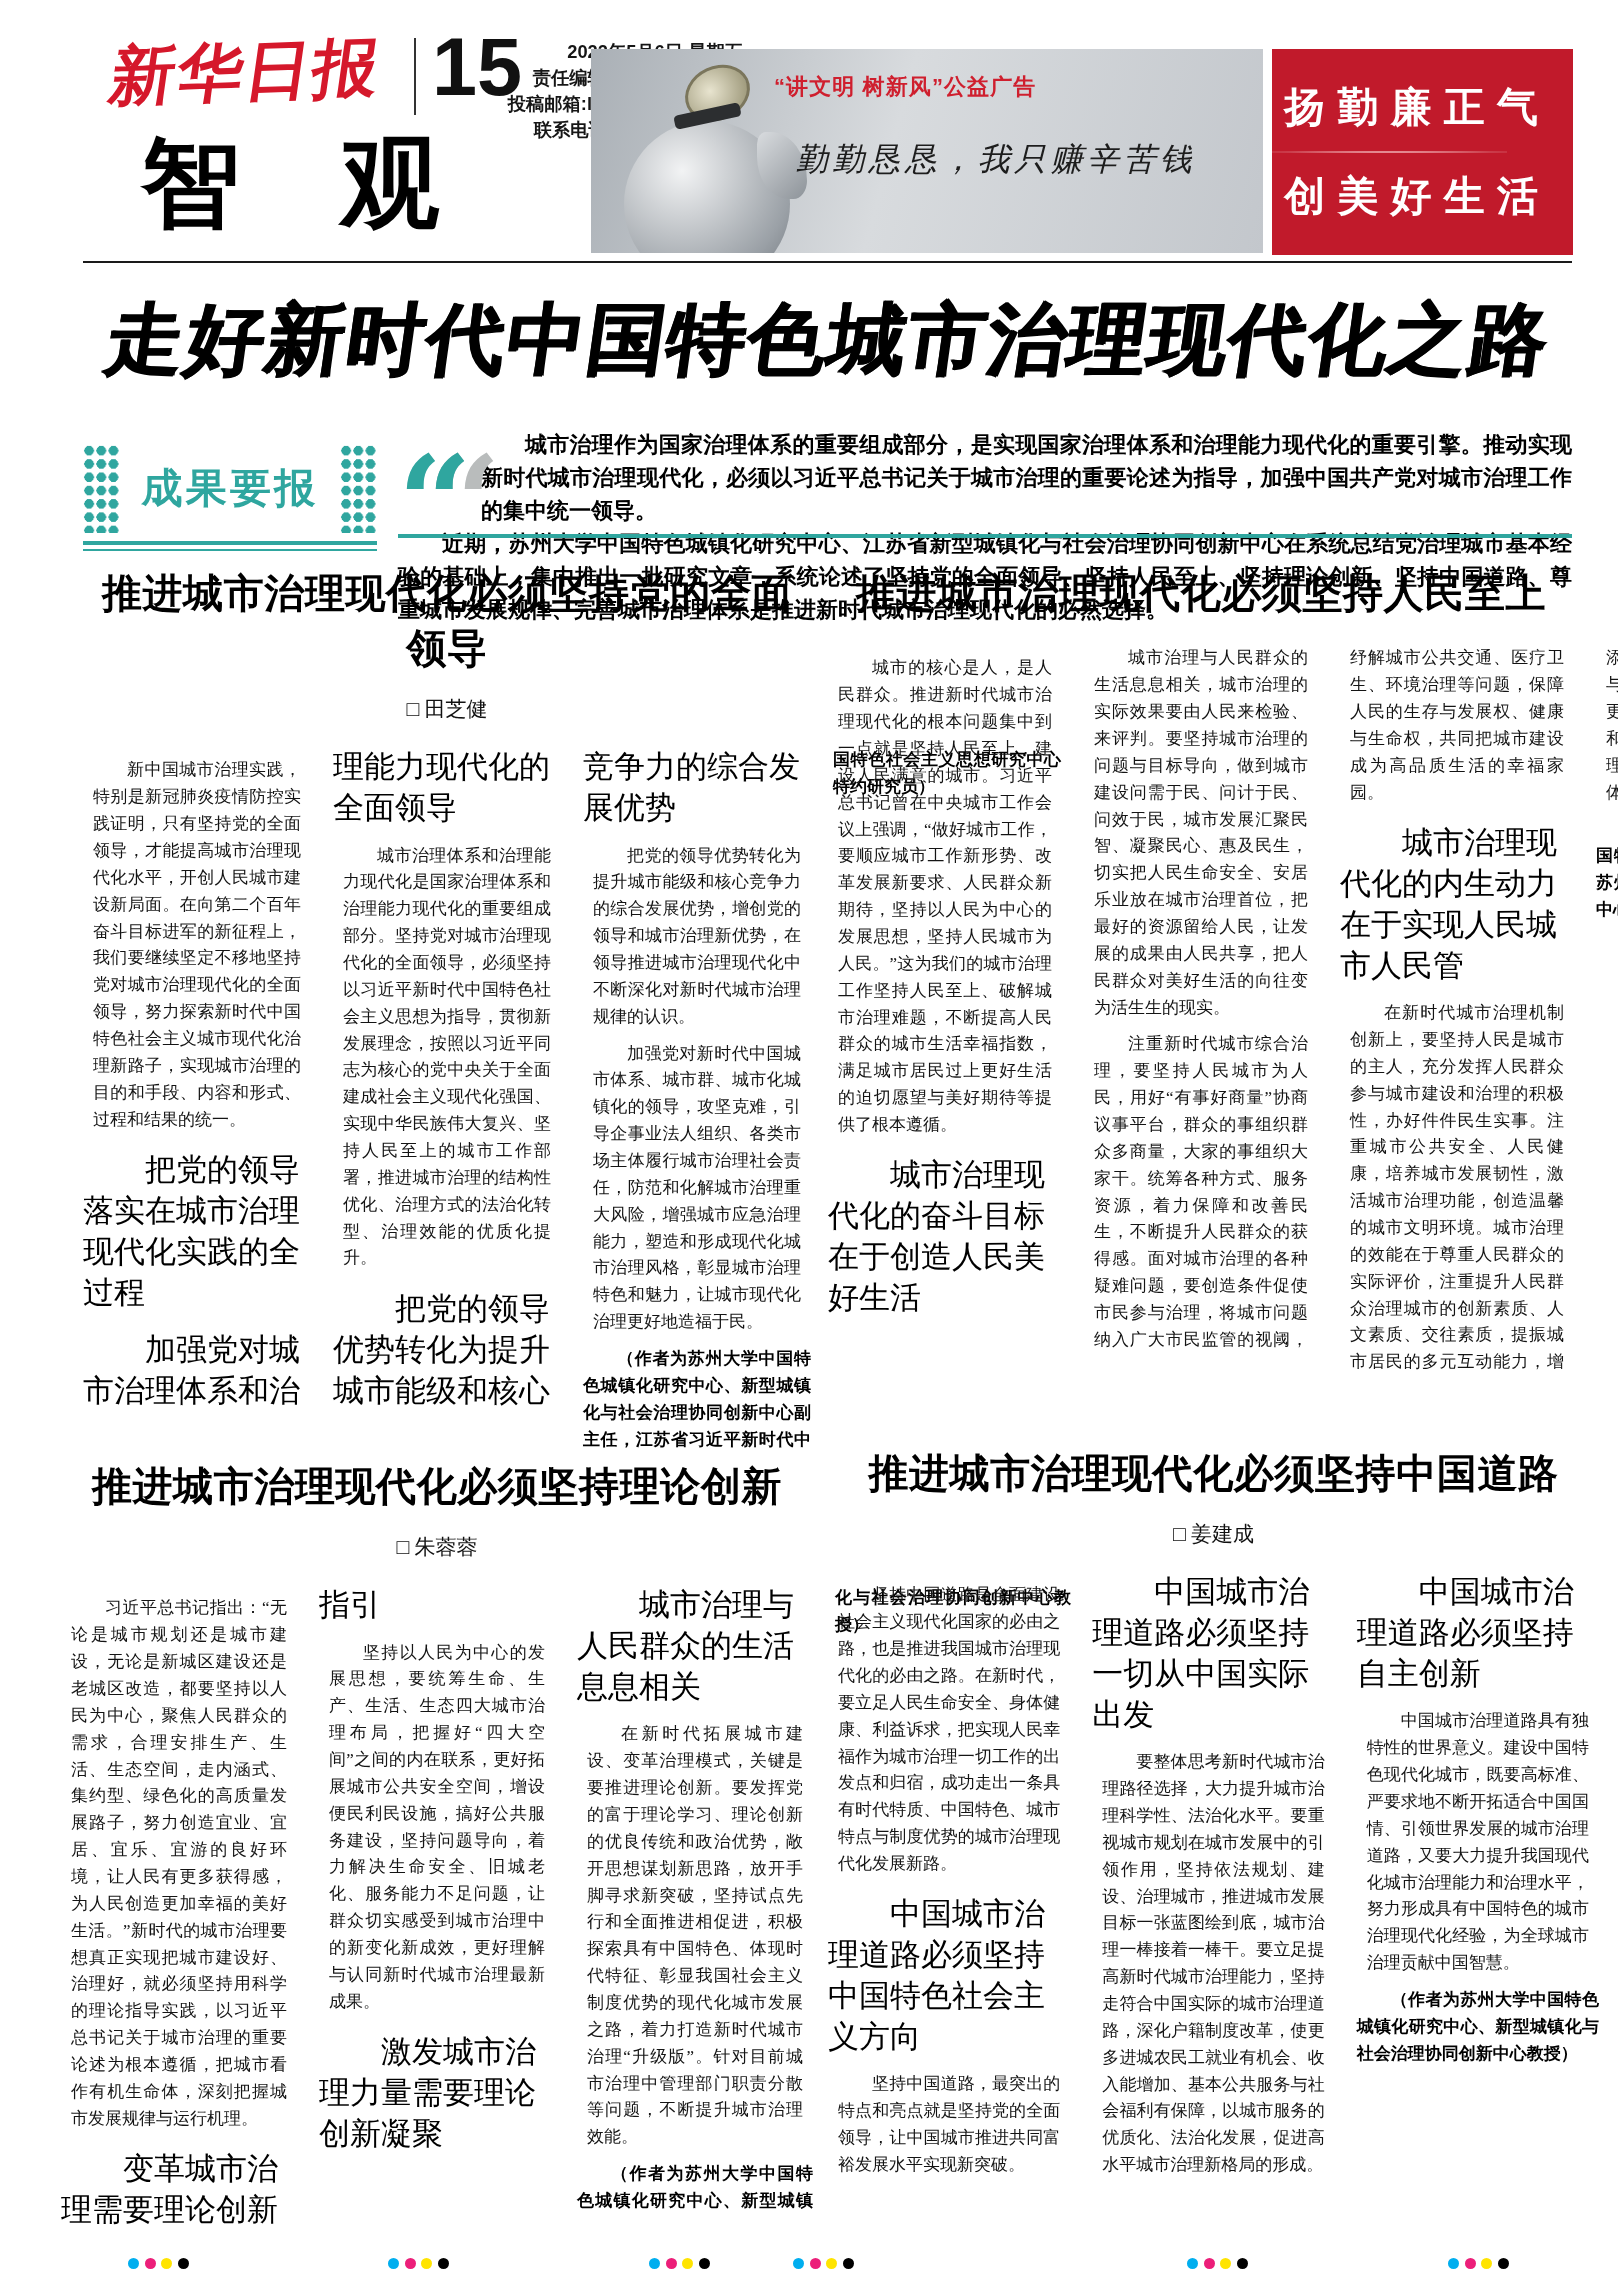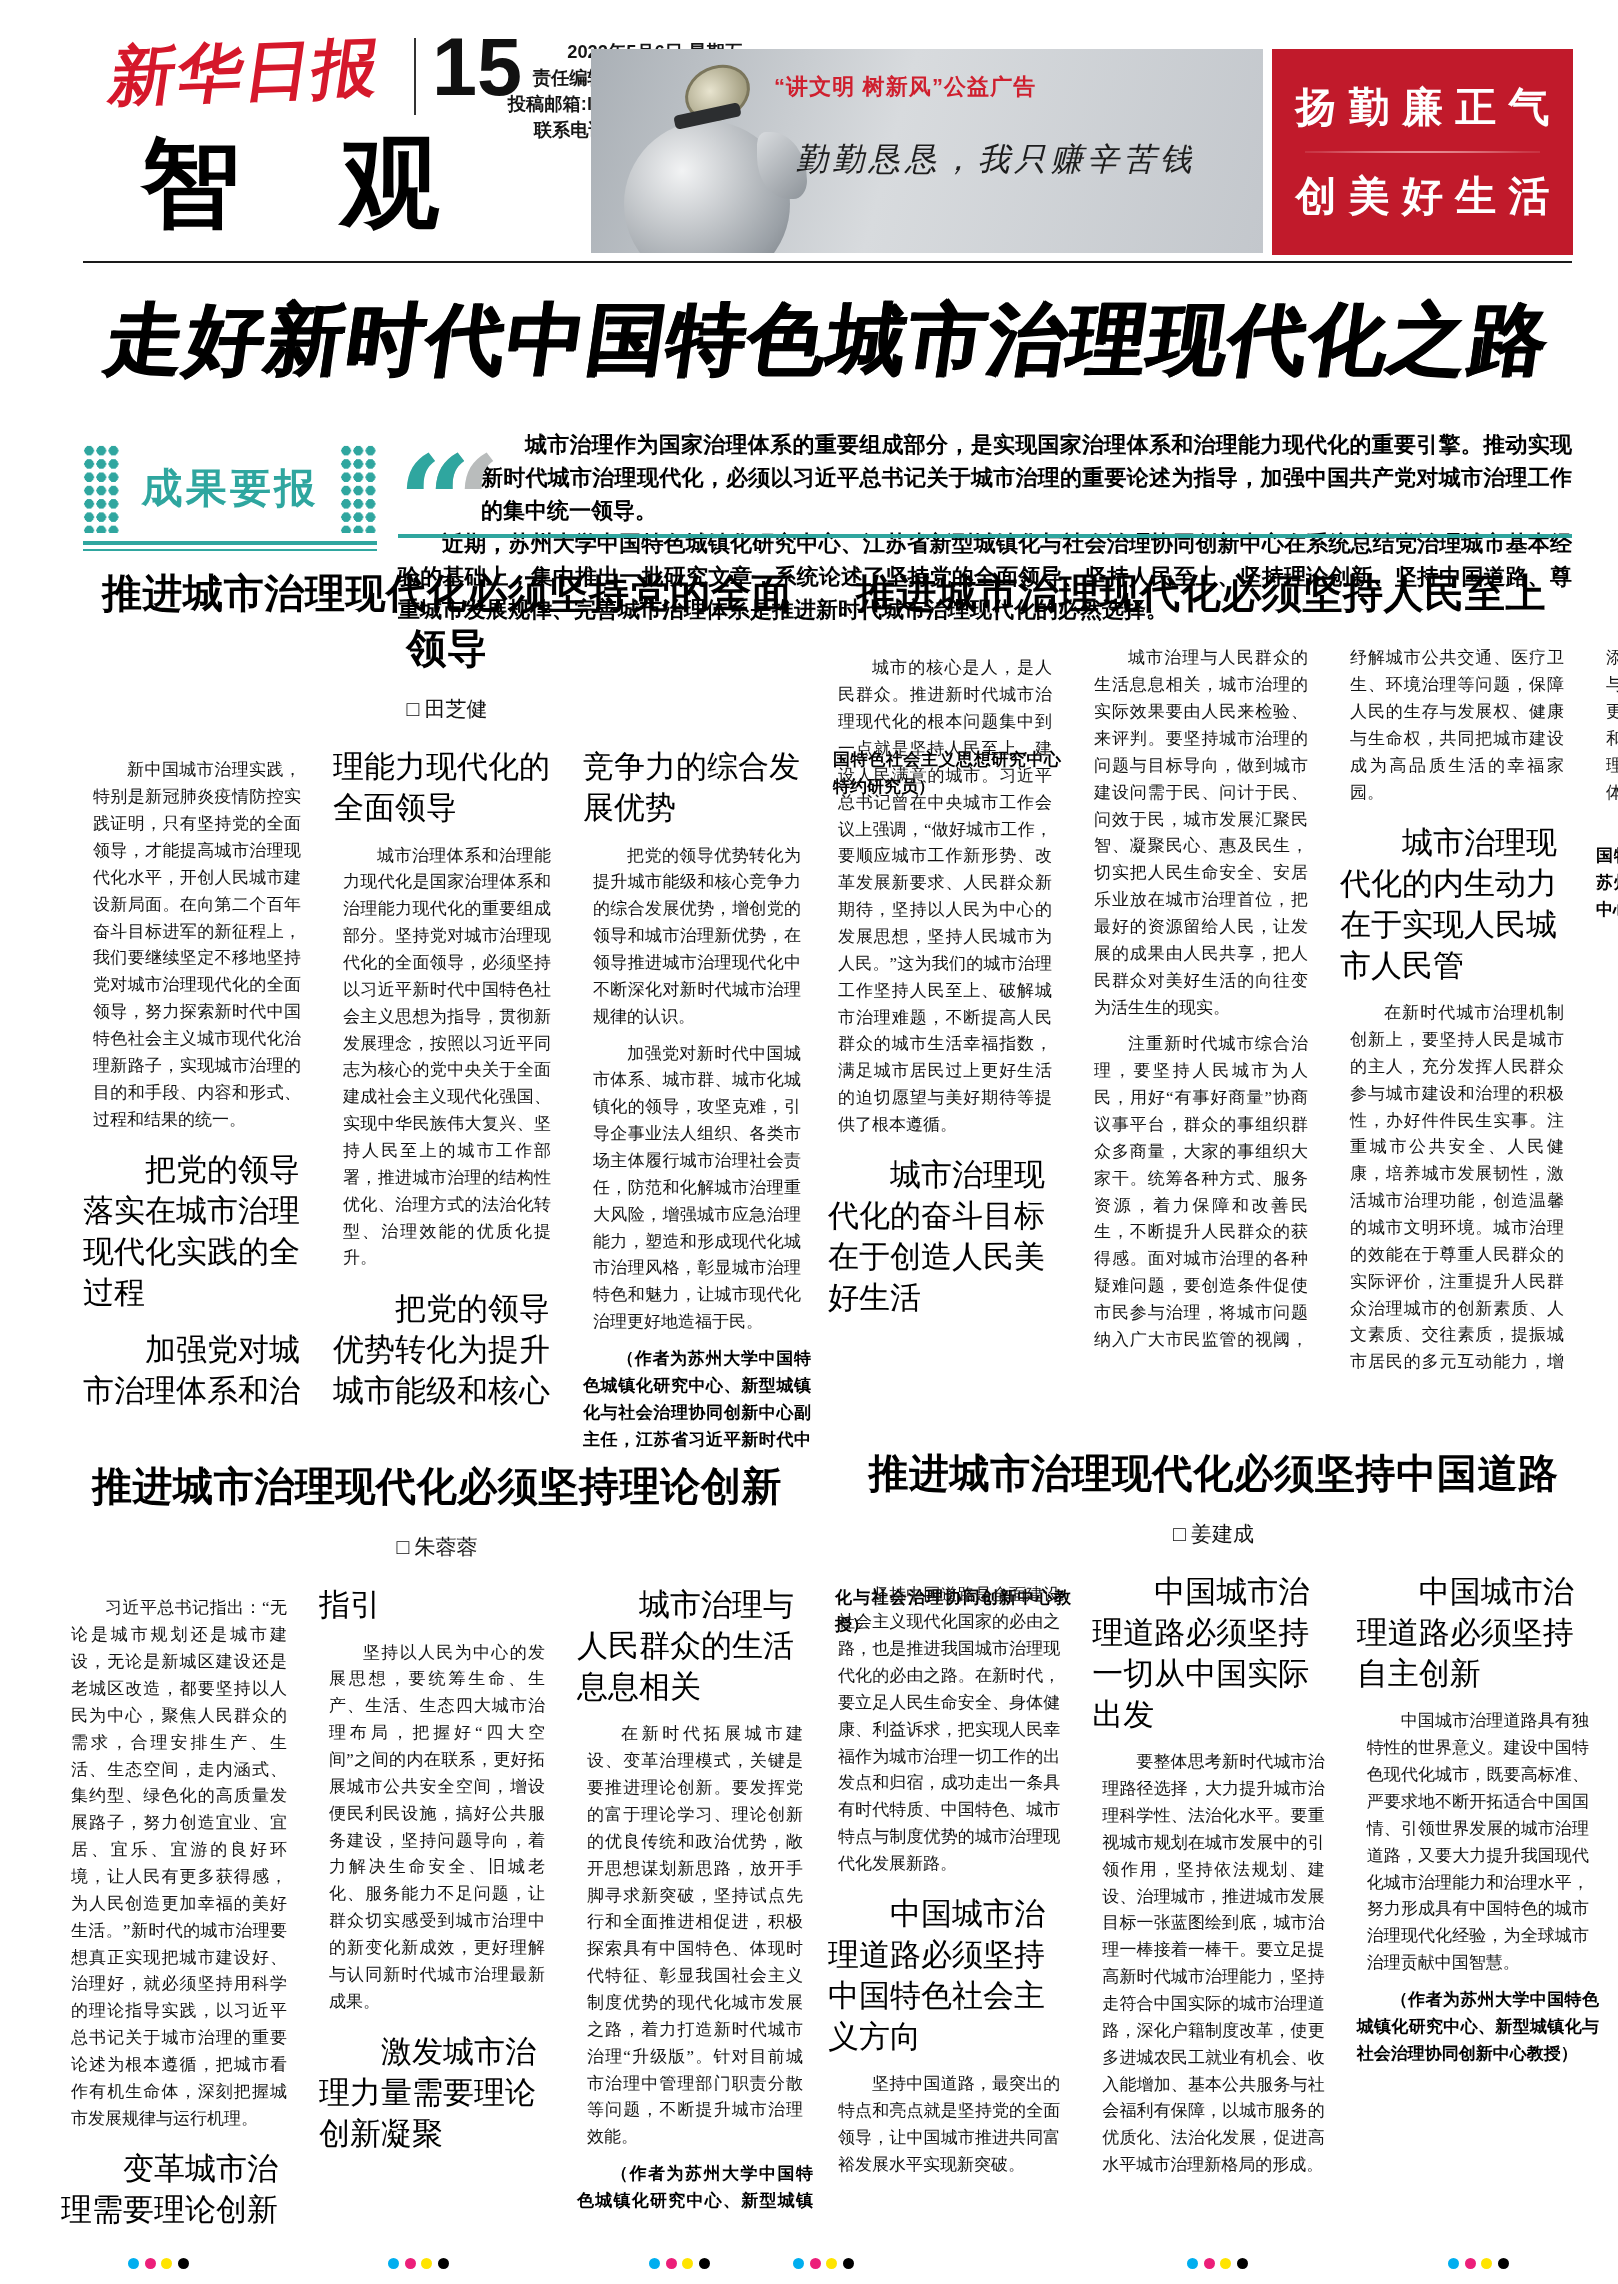--- a/index.html
+++ b/index.html
@@ -29,21 +29,21 @@
             background:radial-gradient(circle at 35% 30%,#f2f3f4,#9aa0a6 70%,#6d7379);}
   .pig-ear{position:absolute;left:166px;top:83px;width:50px;height:67px;border-radius:20% 80% 30% 70%;
            background:linear-gradient(135deg,#d9dcdf,#8d9399);}
   .pig-slot{position:absolute;left:83px;top:60px;width:67px;height:14.4px;background:#2c2e30;
             transform:rotate(-12deg);border-radius:4.4px;}
   .pig-coin{position:absolute;left:93px;top:16.6px;width:61px;height:48px;border-radius:50%;
             background:radial-gradient(circle at 40% 40%,#e8e4cf,#8f8a6a);transform:rotate(-25deg);
             border:3.3px solid #7b765c;}
   
   .promo{position:absolute;left:1272px;top:49px;width:301px;height:206px;background:#c11a2b;
-         display:flex;flex-direction:column;justify-content:center;align-items:center;}
+         display:flex;flex-direction:column;justify-content:center;align-items:flex-start;}
   .promo .line{color:#fff;font-size:41px;font-weight:900;letter-spacing:12.2px;
                font-family:"Liberation Sans", sans-serif;text-indent:12.2px;}
   .promo .sep{width:78%;height:1.7px;margin:16.6px 0;
               background:radial-gradient(ellipse at center,#ffd9d9 0%,rgba(255,255,255,0.15) 70%,transparent 100%);}
   .header-rule{position:absolute;left:83px;top:261px;width:1489px;height:1.7px;background:#1a1a1a;}
   
   .lead-headline{position:absolute;left:83px;top:288px;width:1489px;text-align:center;
                  font-size:78px;font-weight:900;color:#000;transform:skewX(-8deg);
                  letter-spacing:2.2px;text-shadow:1.7px 0 0 #000,0 1.1px 0 #000;
                  font-family:"DejaVu Serif", serif;}

